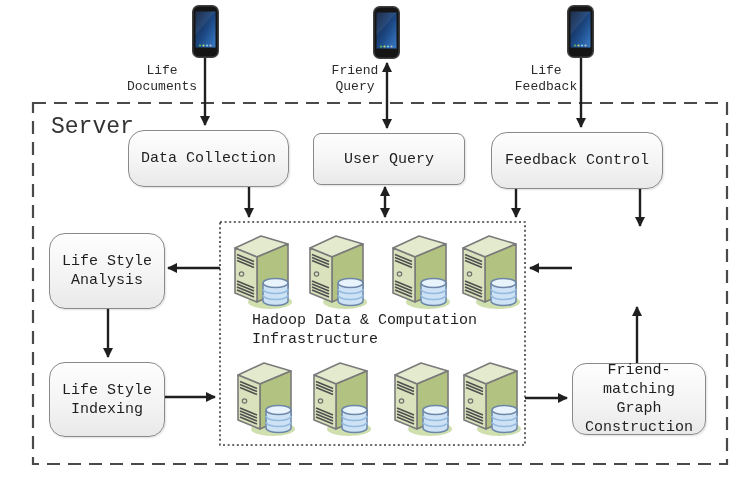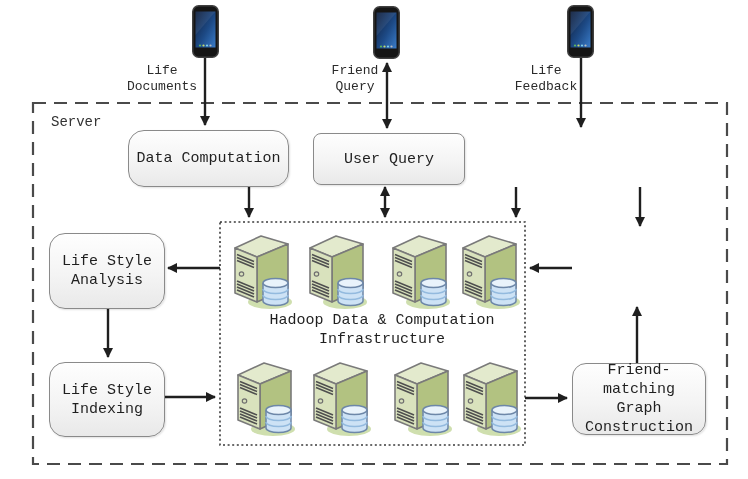--- a/index.html
+++ b/index.html
@@ -12,23 +12,23 @@
     position:absolute;display:flex;align-items:center;justify-content:center;
     text-align:center;border:1.6px solid #8a8a8a;border-radius:16px;
     background:linear-gradient(180deg,#fefefe 0%,#f4f4f4 55%,#e9e9e9 100%);
     box-shadow:1px 1px 2px rgba(0,0,0,0.12);
     font-size:15px;line-height:19px;white-space:pre-line;color:#1f1f1f;
   }
   .devlabel{
     position:absolute;width:100px;text-align:center;font-size:13px;line-height:16px;
     white-space:pre-line;color:#2b2b2b;
   }
-  .server-title{position:absolute;left:51px;top:114px;font-size:14px;color:#333;}
+  .server-title{position:absolute;left:51px;top:114px;font-size:23px;color:#333;}
   .hadoop-label{
-    position:absolute;left:252px;top:311px;width:260px;text-align:center;
+    position:absolute;left:252px;top:311px;width:260px;text-align:left;
     font-size:15px;line-height:19px;white-space:pre-line;color:#1f1f1f;
   }
   .phone{position:absolute;width:27px;height:53px;}
   .srv{position:absolute;width:66px;height:80px;}
   .hidden-defs{position:absolute;width:0;height:0;overflow:hidden;}
 </style>
 </head>
 <body>
 
 <div class="canvas">
@@ -109,22 +109,23 @@
 
   <div class="devlabel" style="left:112px;top:63px">Life
 Documents</div>
   <div class="devlabel" style="left:305px;top:63px">Friend
 Query</div>
   <div class="devlabel" style="left:496px;top:63px">Life
 Feedback</div>
 
   <div class="server-title">Server</div>
 
-  <div class="node" style="left:128px;top:130px;width:159px;height:55px">Data Computation</div>
+  <div class="node" style="left:128px;top:130px;width:159px;height:55px">Data Collection</div>
   <div class="node" style="left:313px;top:133px;width:150px;height:50px;border-radius:8px">User Query</div>
+  <div class="node" style="left:491px;top:132px;width:170px;height:55px">Feedback Control</div>
   <div class="node" style="left:49px;top:233px;width:114px;height:74px">Life Style
 Analysis</div>
   <div class="node" style="left:49px;top:362px;width:114px;height:73px">Life Style
 Indexing</div>
   <div class="node" style="left:572px;top:363px;width:132px;height:70px;border-radius:14px">Friend-matching
 Graph
 Construction</div>
 
   <svg class="srv" style="left:228px;top:231px">
       <use href="#sym-server"></use>

